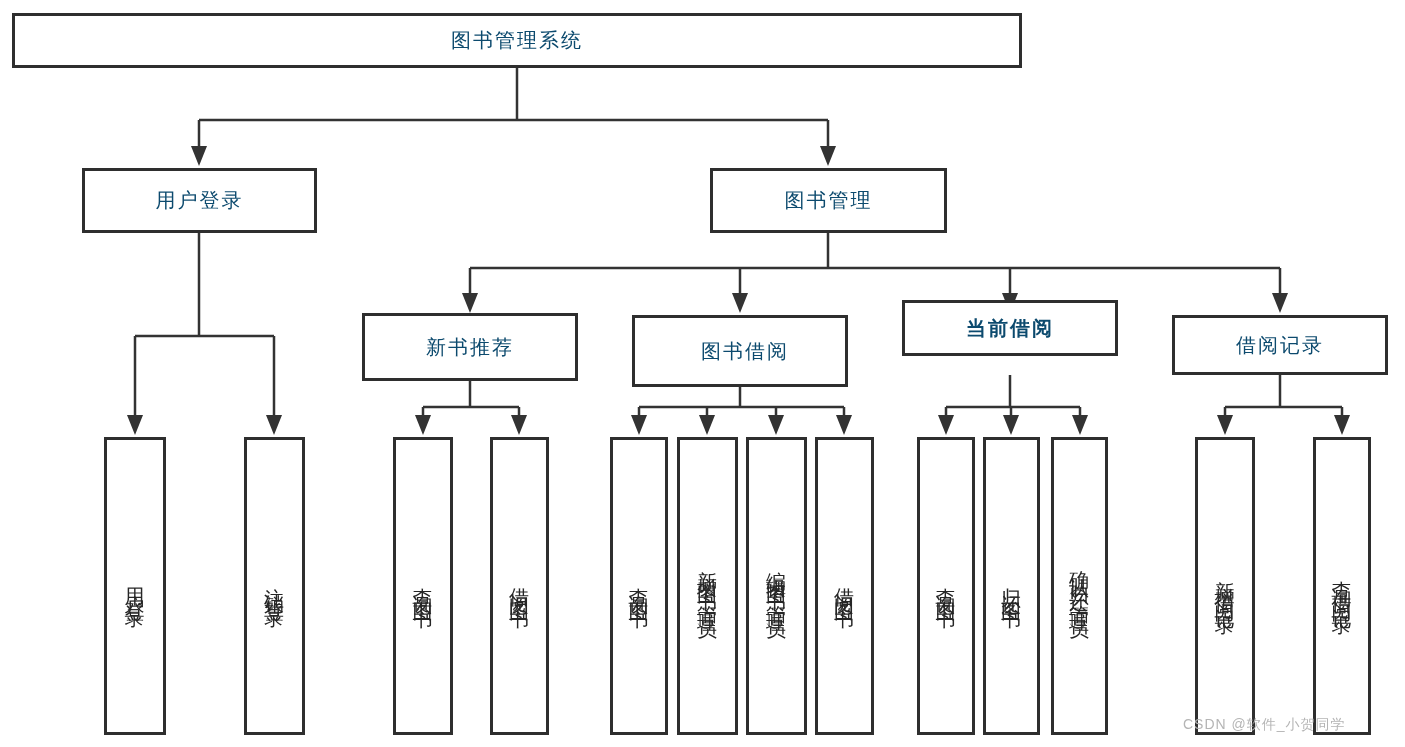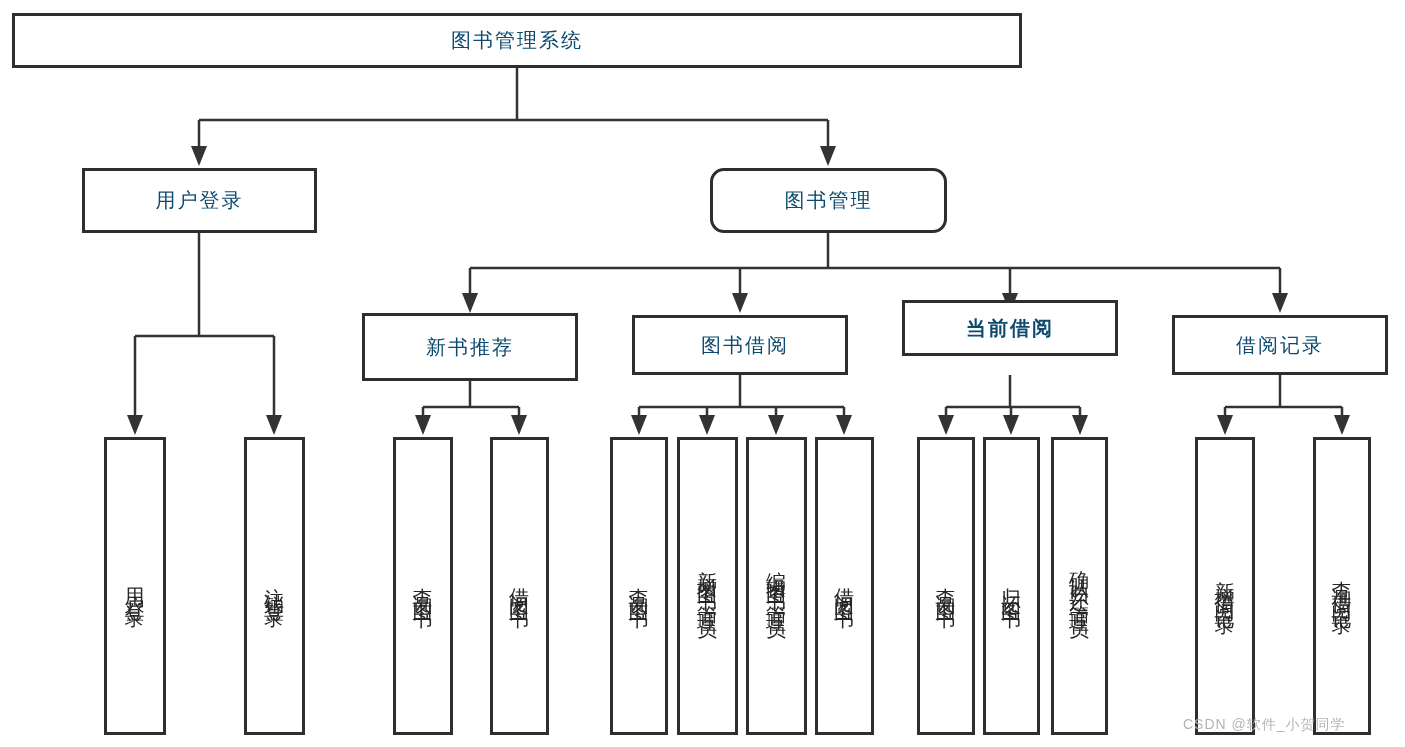--- a/index.html
+++ b/index.html
@@ -117,24 +117,24 @@
       <polygon points="1003,415 1019,415 1011,435"></polygon>
       <polygon points="1072,415 1088,415 1080,435"></polygon>
       <polygon points="1217,415 1233,415 1225,435"></polygon>
       <polygon points="1334,415 1350,415 1342,435"></polygon>
     </g>
   </svg>
 
   <div class="box" style="left:12px;top:13px;width:1010px;height:55px;">图书管理系统</div>
 
   <div class="box" style="left:82px;top:168px;width:235px;height:65px;">用户登录</div>
-  <div class="box" style="left:710px;top:168px;width:237px;height:65px;border-radius:14px;">图书管理</div>
+  <div class="box" style="left:710px;top:168px;width:237px;height:65px;">图书管理</div>
 
   <div class="box" style="left:362px;top:313px;width:216px;height:68px;">新书推荐</div>
-  <div class="box" style="left:632px;top:315px;width:216px;height:60px;padding-left:10px;">图书借阅</div>
+  <div class="box" style="left:632px;top:315px;width:216px;height:72px;padding-left:10px;">图书借阅</div>
   <div class="box" style="left:902px;top:300px;width:216px;height:56px;font-weight:bold;">当前借阅</div>
   <div class="box" style="left:1172px;top:315px;width:216px;height:60px;text-align:center;">借阅记录</div>
 
   <div class="vbox" style="left:104px;top:437px;width:62px;height:298px;">
     <span>用户登录</span>
   </div>
   <div class="vbox" style="left:244px;top:437px;width:61px;height:298px;">
     <span>注销登录</span>
   </div>
 

